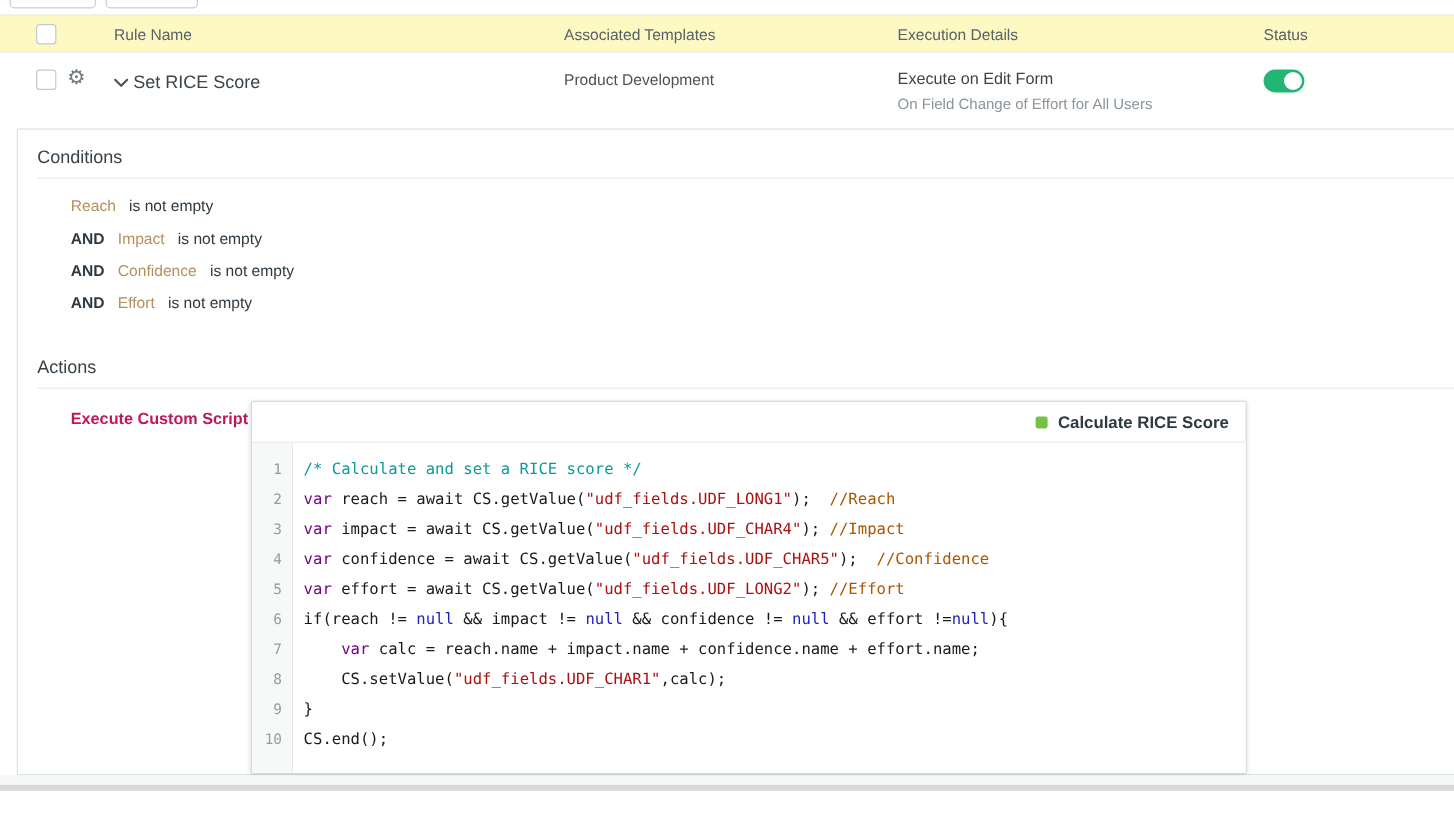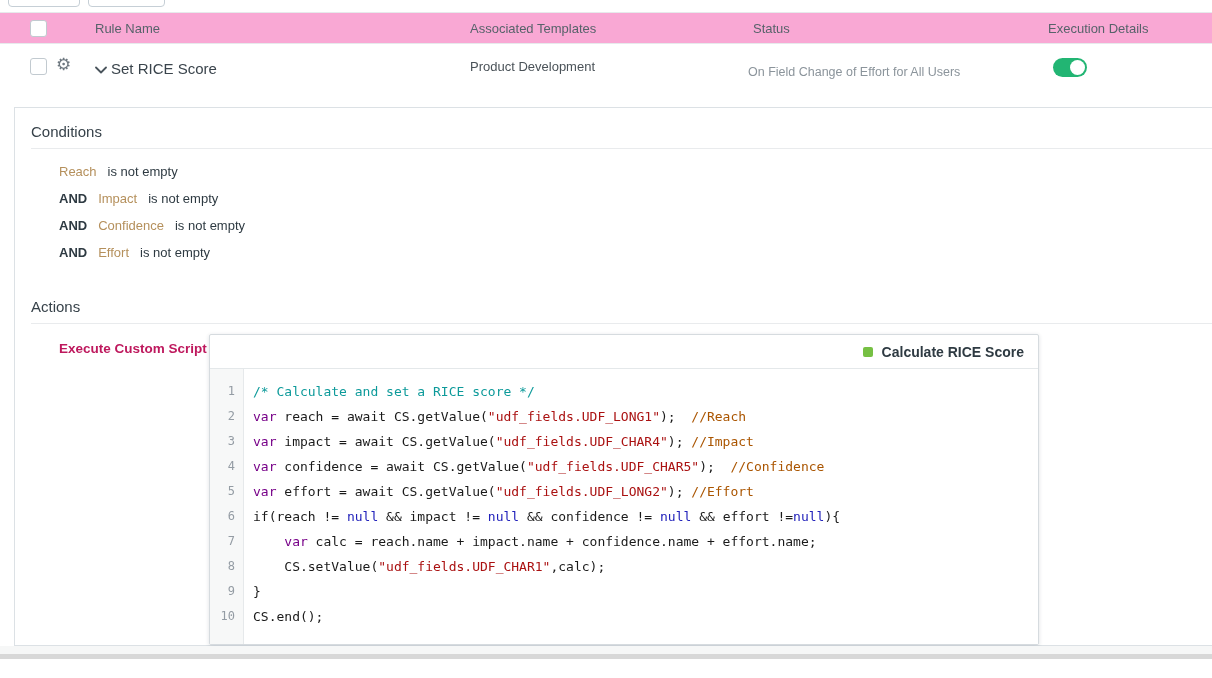--- a/index.html
+++ b/index.html
@@ -20,21 +20,21 @@
 
   
   .grid-row {
     display: grid;
     grid-template-columns: 55px 40px 375px 278px 300px 1fr;
     align-items: start;
   }
   .table-header {
     margin-top: 12px;
     height: 32px;
-    background: #f9a8d4;
+    background: #fef9c3;
     border-top: 1px solid #e7eaec;
     border-bottom: 1px solid #e7eaec;
   }
   .table-header .cell { padding-top: 8px; font-size: 13px; color: #57626a; }
   .cb-cell { padding-left: 30px; padding-top: 7px; }
   .checkbox {
     width: 17px; height: 17px;
     border: 1px solid #c2cad0;
     border-radius: 3px;
     background: #fff;
@@ -130,37 +130,38 @@
 <div class="ghost-buttons">
   <div class="ghost-btn b1"></div>
   <div class="ghost-btn b2"></div>
 </div>
 
 <div class="grid-row table-header">
   <div class="cb-cell"><span class="checkbox"></span></div>
   <div></div>
   <div class="cell">Rule Name</div>
   <div class="cell">Associated Templates</div>
+  <div class="cell">Execution Details</div>
   <div class="cell status-header-cell">Status</div>
-  <div class="cell">Execution Details</div>
 </div>
 
 <div class="grid-row rule-row">
   <div class="cb-cell"><span class="checkbox"></span></div>
   <div class="gear-cell"><span class="gear-icon">⚙</span></div>
   <div class="name-cell">
     <span class="chevron">
       <svg width="12" height="8" viewBox="0 0 12 8">
           <path d="M1 1.5 L6 6.5 L11 1.5" stroke="#4a545c" stroke-width="1.8" fill="none" stroke-linecap="round" stroke-linejoin="round"></path>
         </svg>
     </span>
     <span class="rule-name">Set RICE Score</span>
   </div>
   <div class="tpl-cell">Product Development</div>
   <div class="exec-cell">
+    <div class="exec-title">Execute on Edit Form</div>
     <div class="exec-sub">On Field Change of Effort for All Users</div>
   </div>
   <div class="status-cell">
     <div class="toggle">
         <div class="knob"></div>
       </div>
   </div>
 </div>
 
 <div class="panel">

